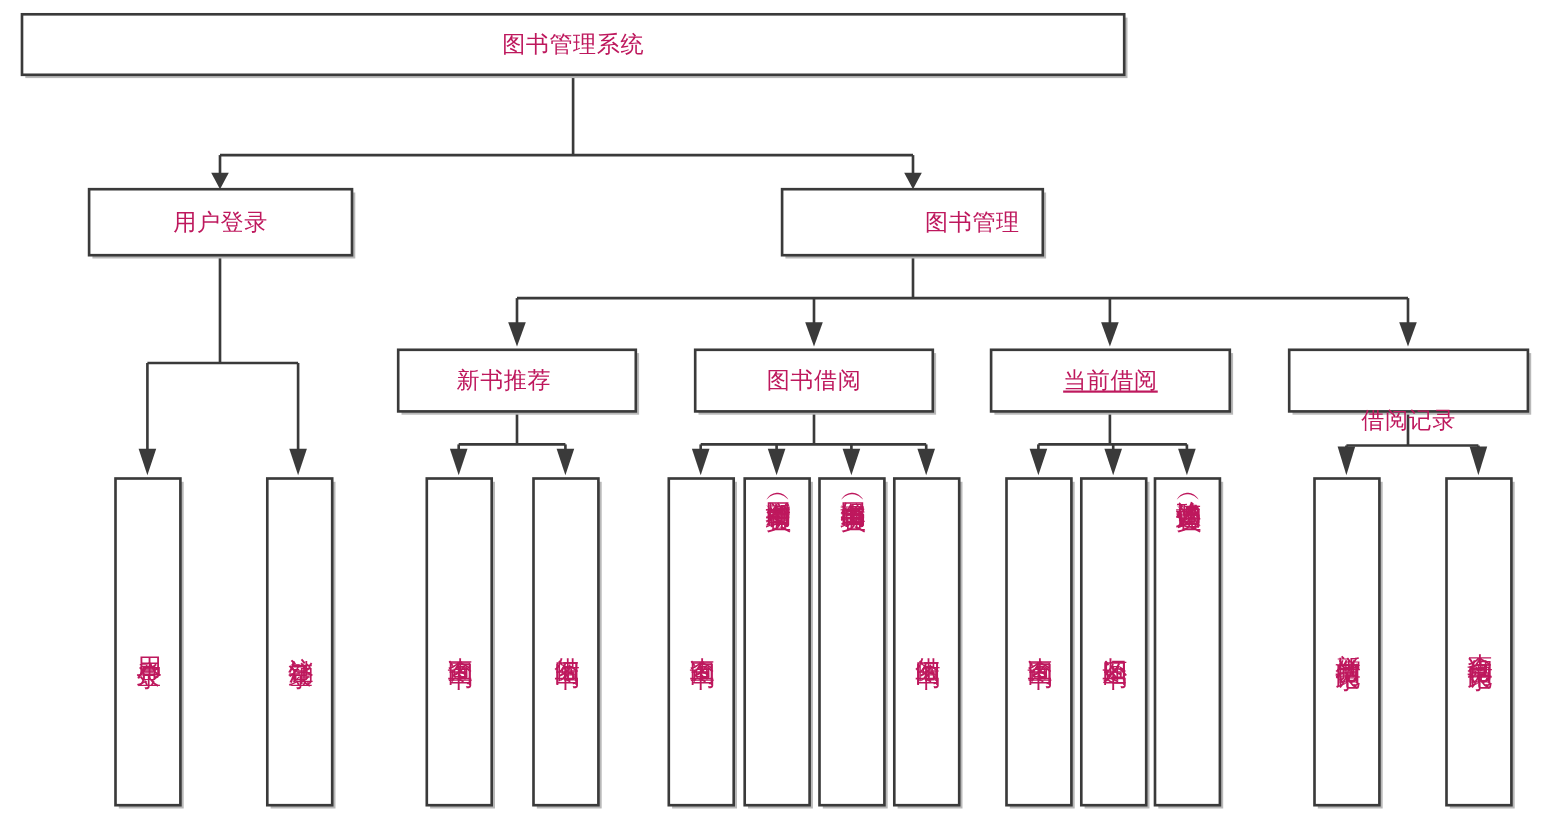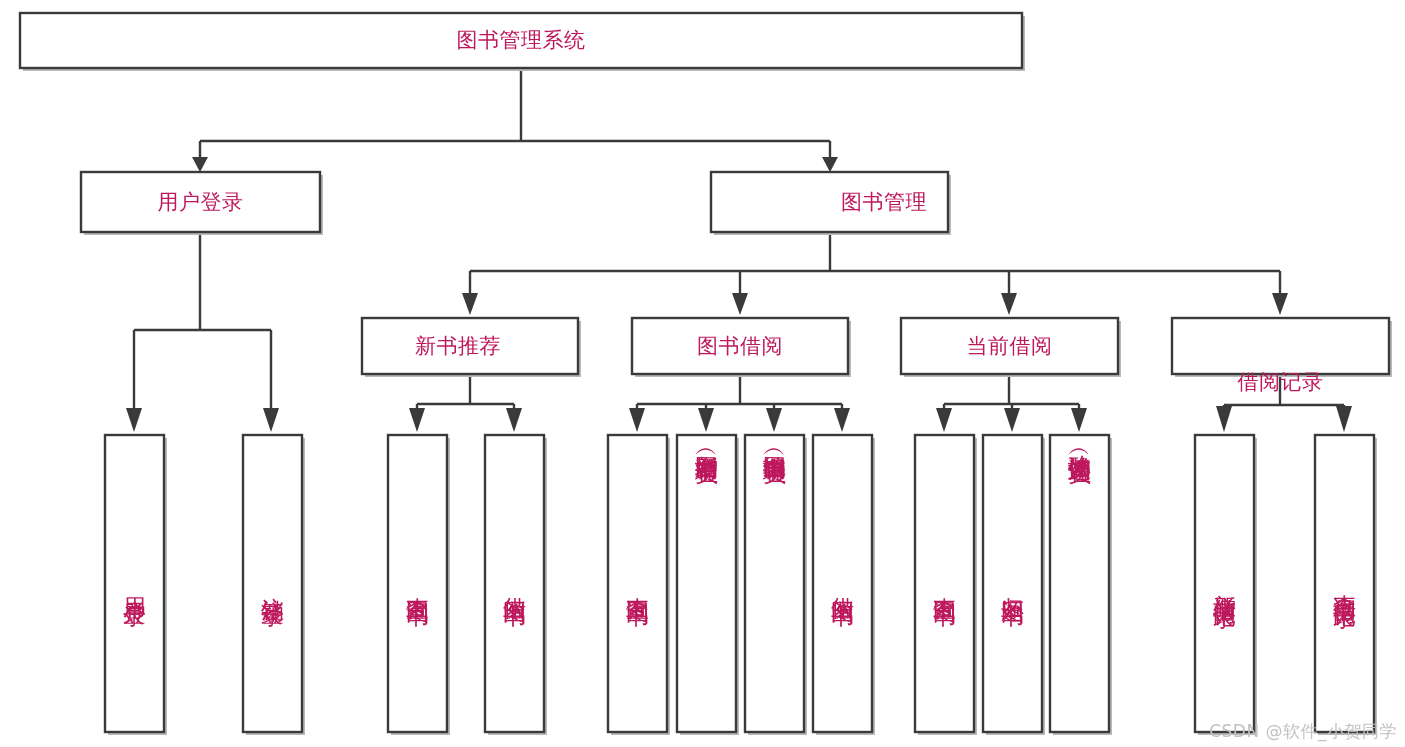--- a/index.html
+++ b/index.html
@@ -225,21 +225,21 @@
   <div class="node-label horizontal" style="left:20px; top:13px; width:1002px; height:55px;">图书管理系统</div>
 
   <div class="node-label horizontal" style="left:81px; top:172px; width:239px; height:60px;">用户登录</div>
 
   <div class="node-label horizontal" style="left:743px; top:172px; width:282px; height:60px;">图书管理</div>
 
   <div class="node-label horizontal" style="left:362px; top:318px; width:192px; height:56px;">新书推荐</div>
 
   <div class="node-label horizontal" style="left:632px; top:318px; width:216px; height:56px;">图书借阅</div>
 
-  <div class="node-label horizontal" style="left:901px; top:318px; width:217px; height:56px;">当前借阅</div>
+  <div class="node-label horizontal" style="left:901px; top:318px; width:217px; height:56px;text-decoration:underline;">当前借阅</div>
 
   <div class="node-label horizontal" style="left:1172px; top:318px; width:217px; height:56px;margin-top:36px;">借阅记录</div>
 
   <div class="node-label vertical" style="left:105px; top:435px; width:59px; height:297px;">用户登录</div>
 
   <div class="node-label vertical" style="left:243px; top:435px; width:59px; height:297px;">注销登录</div>
 
   <div class="node-label vertical" style="left:388px; top:435px; width:59px; height:297px;">查询图书</div>
 
   <div class="node-label vertical" style="left:485px; top:435px; width:59px; height:297px;">借阅图书</div>
@@ -255,15 +255,14 @@
   <div class="node-label vertical" style="left:915px; top:435px; width:59px; height:297px;">查询图书</div>
 
   <div class="node-label vertical" style="left:983px; top:435px; width:59px; height:297px;">归还图书</div>
 
   <div class="node-label vertical tall-text" style="left:1050px; top:435px; width:59px; height:297px;">确认归还（管理员）</div>
 
   <div class="node-label vertical" style="left:1195px; top:435px; width:59px; height:297px;">新增借阅记录</div>
 
   <div class="node-label vertical" style="left:1315px; top:435px; width:59px; height:297px;">查询借阅记录</div>
 
-  <div class="watermark">CSDN @软件_小贺同学</div>
 
 </div>
 
 </body></html>

